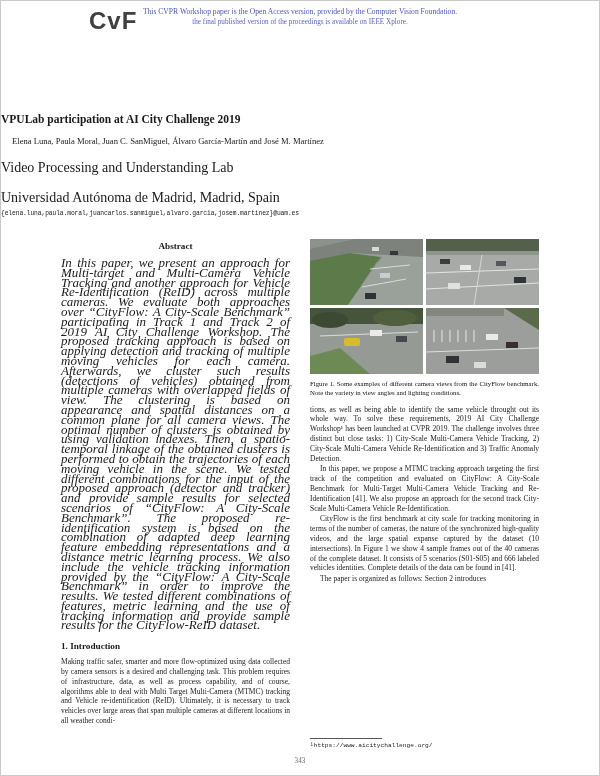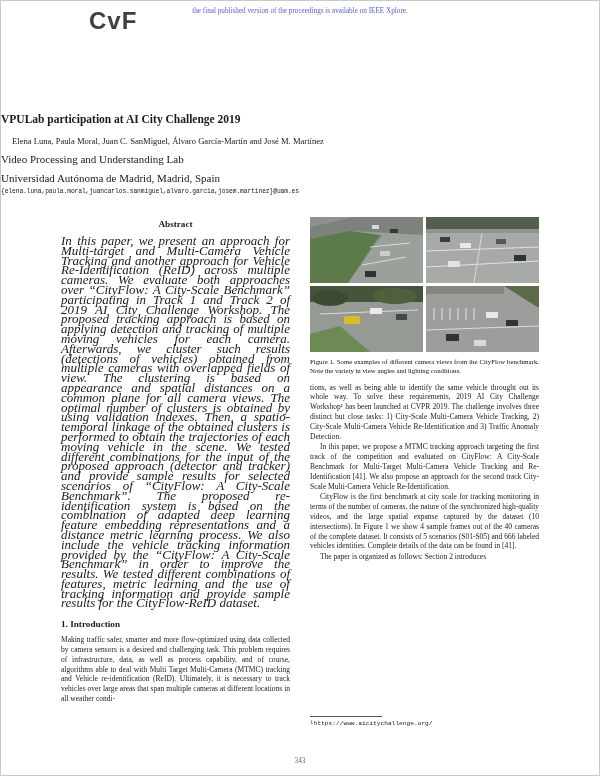--- a/index.html
+++ b/index.html
@@ -17,21 +17,21 @@
     font-family:"Liberation Sans", sans-serif; font-weight:bold;
     font-size:24px; color:#404040; letter-spacing:1px; line-height:1;
   }
   .banner-line1 { font-size:7.6px; color:#4a56b8; line-height:11px; }
   .banner-line2 { font-size:7.2px; color:#5a63c0; line-height:10.5px; }
 
   
   .titleblock { padding-top:112px; }
   .paper-title { font-size:11.5px; font-weight:bold; margin:0; }
   .authors { font-size:8.6px; margin-top:11px;padding-left:11px; }
-  .affil { font-size:11px; margin-top:7px; }
+  .affil { font-size:14px; margin-top:14px; }
   .email { font-family:"Liberation Mono", monospace; font-size:6.3px; margin-top:4px; letter-spacing:-0.1px; }
 
   
   .columns { display:flex; gap:20px; padding:0 60px; margin-top:20px; height:512px; }
   .col { flex:1; min-width:0; }
   .col.right { display:flex; flex-direction:column; }
 
   .abstract-heading { text-align:center; font-weight:bold; font-size:9.2px; margin:4px 0 7px; }
   .abstract {
     font-style:italic; font-size:13px; line-height:9.8px;
@@ -55,20 +55,21 @@
 
   .page-number { position:absolute; bottom:10px; left:0; right:0; text-align:center; font-size:7.2px; color:#666; }
 </style>
 </head>
 <body>
 
 <div class="page">
 
   <div class="banner">
     <div class="cvf-logo">CvF</div>
+    <div class="banner-line1">This CVPR Workshop paper is the Open Access version, provided by the Computer Vision Foundation.</div>
     <div class="banner-line2">the final published version of the proceedings is available on IEEE Xplore.</div>
   </div>
 
   <div class="titleblock">
     <h1 class="paper-title">VPULab participation at AI City Challenge 2019</h1>
     <div class="authors">Elena Luna, Paula Moral, Juan C. SanMiguel, Álvaro García-Martín and José M. Martínez</div>
     <div class="affil">Video Processing and Understanding Lab</div>
     <div class="affil">Universidad Autónoma de Madrid, Madrid, Spain</div>
     <div class="email">{elena.luna,paula.moral,juancarlos.sanmiguel,alvaro.garcia,josem.martinez}@uam.es</div>
   </div>

